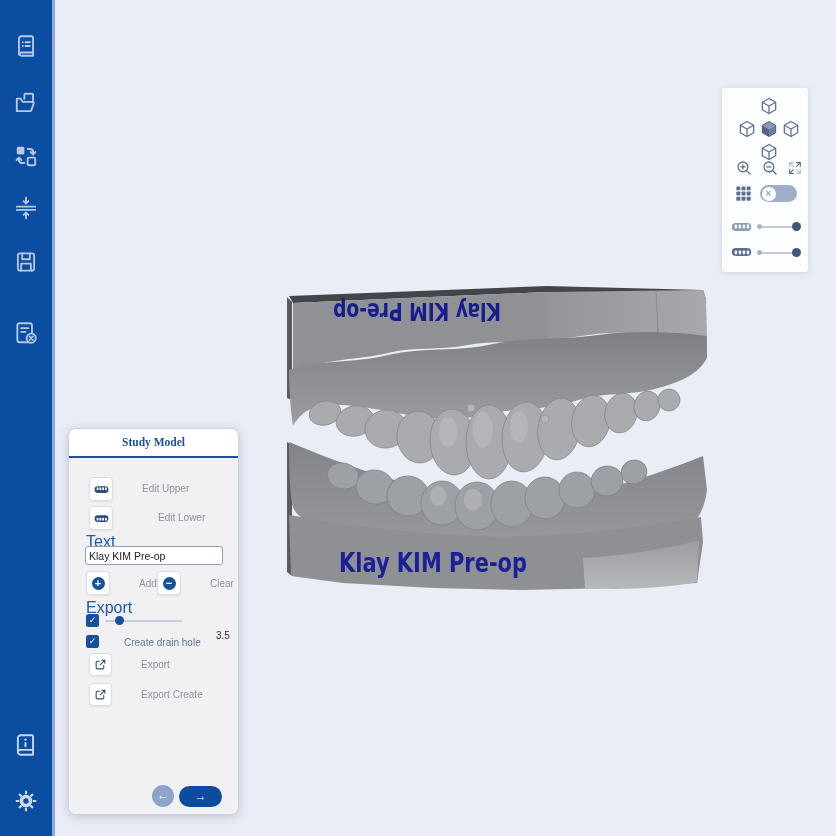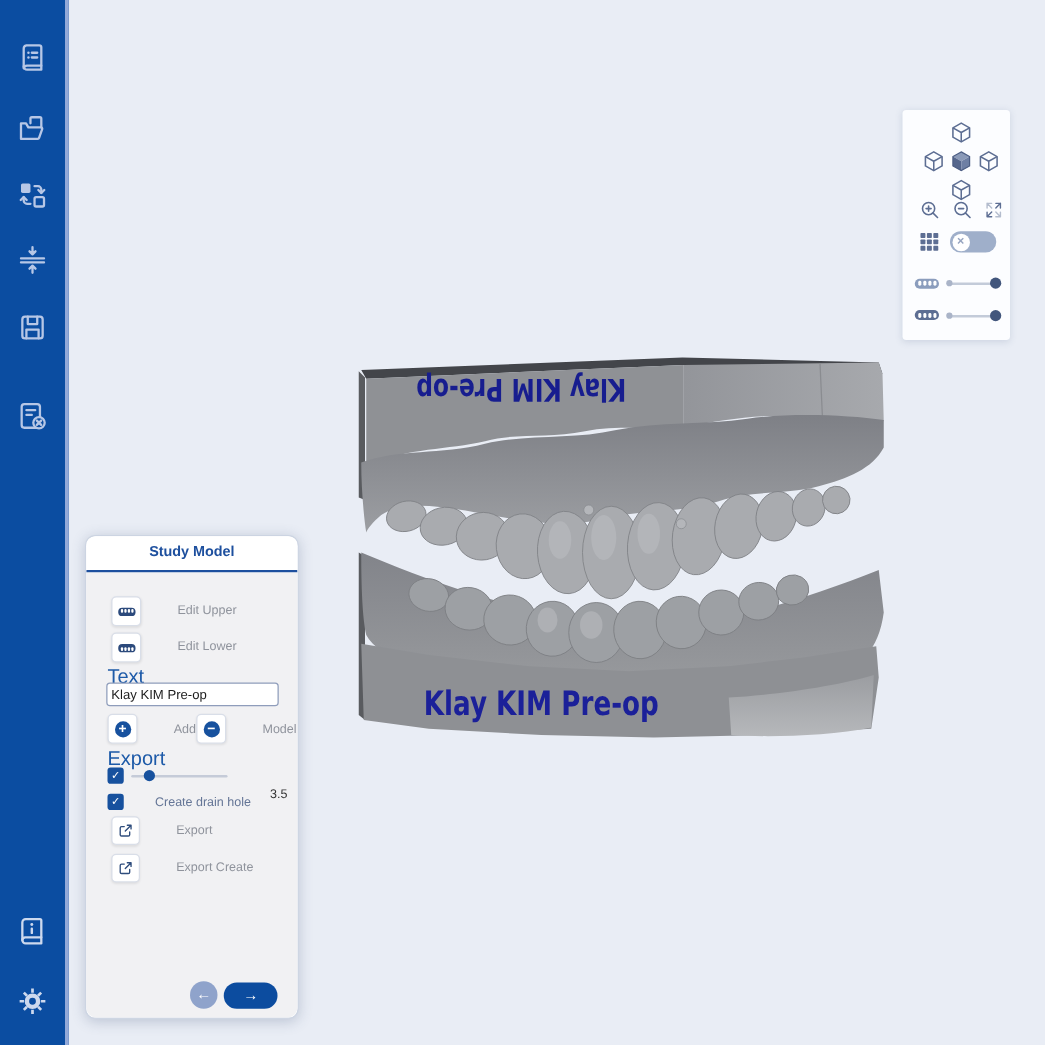--- a/index.html
+++ b/index.html
@@ -18,21 +18,21 @@
   
   .study-panel{
     position:absolute;left:68px;top:428px;width:169px;height:385px;
     background:#ffffff;border:1px solid #ccd4e2;border-radius:8px;
     box-shadow:0 2px 10px rgba(60,80,120,.25);
   }
   .sp-body-bg{position:absolute;left:0;right:0;top:29px;bottom:0;background:#f1f1f3;border-radius:0 0 8px 8px;}
   .sp-header{
     position:absolute;left:0;right:0;top:0;height:27px;line-height:27px;
     text-align:center;font-size:11.5px;font-weight:bold;color:#1d4f9e;
-    border-bottom:2px solid #1d4f9e;background:#fff;border-radius:8px 8px 0 0;
+    border-bottom:2px solid #1d4f9e;background:#fff;border-radius:8px 8px 0 0;font-family:Liberation Serif, serif;
   }
   .sq-btn{
     position:absolute;width:22px;height:22px;background:#fff;
     border:1px solid #d9dee8;border-radius:4px;box-shadow:0 1px 2px rgba(0,0,0,.08);
     display:flex;align-items:center;justify-content:center;cursor:pointer;
   }
   .sp-label{position:absolute;font-size:10px;color:#8f939c;white-space:nowrap;padding-left:20px;}
   .sp-blue-label{position:absolute;font-size:16px;color:#1d5aa8;white-space:nowrap;}
   .sp-input{
     position:absolute;left:16px;top:117px;width:130px;height:15px;
@@ -404,33 +404,33 @@
     <svg width="15" height="9" viewBox="0 0 20 12">
       <rect x="0.8" y="1.5" width="18.4" height="9" rx="4.2" fill="#2c4a7c"></rect>
       <g fill="#fff">
           <rect x="3.6" y="5" width="2.4" height="4" rx="1.1"></rect>
           <rect x="7.3" y="5" width="2.4" height="4" rx="1.1"></rect>
           <rect x="11" y="5" width="2.4" height="4" rx="1.1"></rect>
           <rect x="14.7" y="5" width="2.4" height="4" rx="1.1"></rect>
         </g>
     </svg>
   </div>
-  <div class="sp-label" style="left:53px;top:83px">Edit Lower</div>
+  <div class="sp-label" style="left:69px;top:83px">Edit Lower</div>
 
   <div class="sp-blue-label" style="left:17px;top:104px">Text</div>
   <input class="sp-input" type="text" value="Klay KIM Pre-op" style="">
 
   <div class="sq-btn" style="left:17px;top:142px">
     <div class="circle-glyph">+</div>
   </div>
   <div class="sp-label" style="left:50px;top:149px">Add</div>
   <div class="sq-btn" style="left:88px;top:142px">
     <div class="circle-glyph">−</div>
   </div>
-  <div class="sp-label" style="left:121px;top:149px">Model</div>
+  <div class="sp-label" style="left:121px;top:149px">Clear</div>
 
   <div class="sp-blue-label" style="left:17px;top:170px">Export</div>
   <div class="checkbox" style="left:17px;top:185px">
     <span>✓</span>
   </div>
   <div class="slider-track" style="left:36px;top:191px;width:77px"></div>
   <div class="slider-thumb" style="left:46px;top:187px"></div>
   <div class="sp-label" style="left:127px;top:201px;color:#333">3.5</div>
 
   <div class="checkbox" style="left:17px;top:206px">

